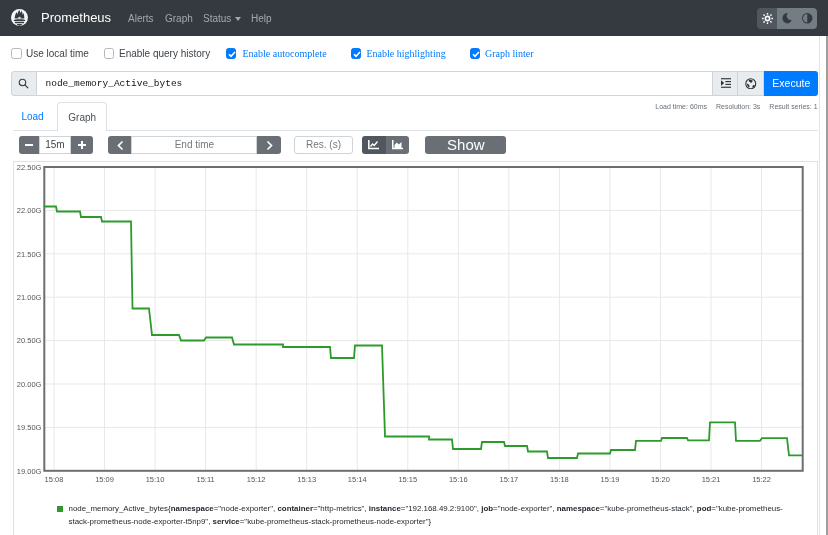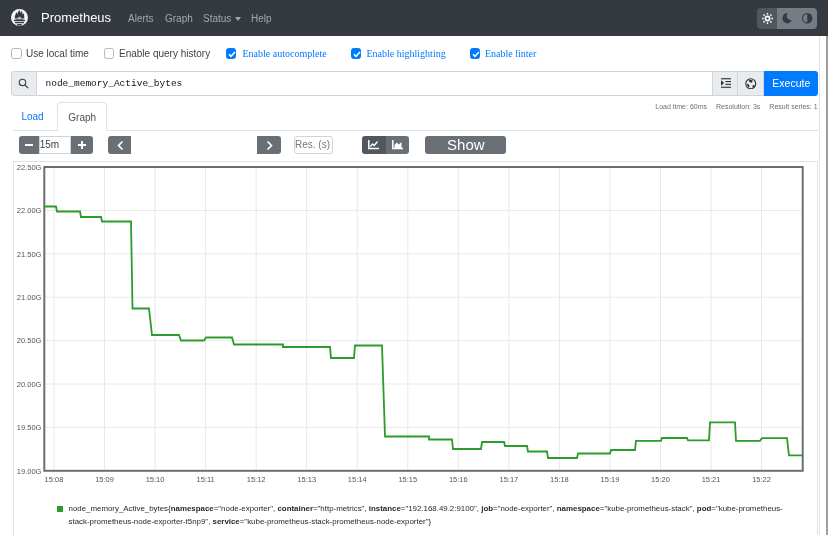--- a/index.html
+++ b/index.html
@@ -43,21 +43,21 @@
 #tabTable { left:10px; top:101.5px; width:45px; height:28px; color:#007bff; font-size:10px;
   text-align:center; line-height:30px; }
 #tabGraph { left:57.2px; top:101.5px; width:50px; height:29.5px; background:#fff;
   border:1px solid #dee2e6; border-bottom:none; border-radius:4px 4px 0 0;
   color:#495057; font-size:10px; text-align:center; line-height:29px; }
 
 
 .ctl { top:136px; height:17.5px; }
 .dbtn { position:absolute; top:0; height:17.5px; background:#696f75; color:#fff; }
 .cinput { position:absolute; top:0; height:17.5px; background:#fff; border:1px solid #ced4da;
-  font-size:10px; color:#3d4349; text-align:left; line-height:16px; }
+  font-size:10px; color:#3d4349; text-align:center; line-height:16px; }
 #showex { left:425.3px; top:136px; width:81px; height:17.5px; background:#696f75;
   border-radius:3px; color:#fff; font-size:15px; text-align:center; line-height:17.5px; }
 
 
 #panel { left:12.5px; top:160.5px; width:805px; height:375px; border:1px solid #dee2e6; border-bottom:none; }
 
 
 #sw { left:57px; top:506px; width:6px; height:6px; background:#2c9b2c; }
 .lgd { left:68.5px; font-size:7.9px; color:#24292e; white-space:nowrap; line-height:10px; }
 #lgd1 { top:503.8px; }
@@ -124,21 +124,21 @@
     <svg width="8" height="7" viewBox="0 0 8 7">
       <path d="M1 3.2 3 5.4 7 1" stroke="#fff" stroke-width="1.6" fill="none"></path>
     </svg>
   </div>
 <div class="cblabel blue abs" style="left:366.5px">Enable highlighting</div>
 <div class="cb on abs" style="left:469.7px">
     <svg width="8" height="7" viewBox="0 0 8 7">
       <path d="M1 3.2 3 5.4 7 1" stroke="#fff" stroke-width="1.6" fill="none"></path>
     </svg>
   </div>
-<div class="cblabel blue abs" style="left:485px">Enable linter</div>
+<div class="cblabel blue abs" style="left:485px">Graph linter</div>
 
 <div id="qaddon" class="abs" style="left:10.5px;top:71px"></div>
 <svg class="abs" style="left:18px;top:77.5px" width="11" height="11" viewBox="0 0 16 16">
   <circle cx="6.5" cy="6.5" r="4.7" fill="none" stroke="#3d4349" stroke-width="1.7"></circle>
   <line x1="10" y1="10" x2="14.2" y2="14.2" stroke="#3d4349" stroke-width="1.7" stroke-linecap="round"></line>
 </svg>
 <div id="qinput" class="abs"></div>
 <div id="qtext" class="abs">node_memory_Active_bytes</div>
 <div class="qbtn abs" style="left:712.5px"></div>
 <div class="qbtn abs" style="left:738.3px"></div>
@@ -174,26 +174,27 @@
   <div class="dbtn" style="left:52.8px;width:21.3px;border-radius:0 3px 3px 0"></div>
   <svg style="position:absolute;left:59.3px;top:4.7px" width="8" height="8" viewBox="0 0 8 8">
       <path d="M3 0h2v3h3v2H5v3H3V5H0V3h3z" fill="#fff"></path>
     </svg>
 </div>
 <div class="ctl abs" style="left:108.3px;width:172.4px">
   <div class="dbtn" style="left:0;width:23px;border-radius:3px 0 0 3px"></div>
   <svg style="position:absolute;left:8.5px;top:4.5px" width="6" height="9" viewBox="0 0 6 9">
       <path d="M5 1 1.5 4.5 5 8" stroke="#fff" stroke-width="1.7" fill="none" stroke-linecap="round"></path>
     </svg>
+  <div class="cinput" style="left:23px;width:126.2px;color:#73797f">End time</div>
   <div class="dbtn" style="left:149.2px;width:23.2px;border-radius:0 3px 3px 0"></div>
   <svg style="position:absolute;left:158.7px;top:4.5px" width="6" height="9" viewBox="0 0 6 9">
       <path d="M1 1 4.5 4.5 1 8" stroke="#fff" stroke-width="1.7" fill="none" stroke-linecap="round"></path>
     </svg>
 </div>
-<div class="cinput abs" style="left:294px;top:136px;width:39px;border-radius:3px;color:#73797f">Res. (s)</div>
+<div class="cinput abs" style="left:294px;top:136px;width:59px;border-radius:3px;color:#73797f">Res. (s)</div>
 <div class="ctl abs" style="left:361.8px;width:47.7px">
   <div class="dbtn" style="left:0;width:23.8px;border-radius:3px 0 0 3px;background:#51575e"></div>
   <div class="dbtn" style="left:23.8px;width:23.9px;border-radius:0 3px 3px 0"></div>
   <svg style="position:absolute;left:6.5px;top:4px" width="11" height="10" viewBox="0 0 11 10">
     <path d="M.8 0v8.5H11" stroke="#fff" stroke-width="1.5" fill="none"></path>
     <path d="M2.5 6.5 4.5 4l1.7 1.5L9.5 1.5" stroke="#fff" stroke-width="1.3" fill="none"></path>
   </svg>
   <svg style="position:absolute;left:30.2px;top:4px" width="11" height="10" viewBox="0 0 11 10">
     <path d="M.8 0v8.5H11" stroke="#fff" stroke-width="1.5" fill="none"></path>
     <path d="M2.5 8 2.5 5 4.8 2.5 6.8 4.5 9.5 2 9.5 8z" fill="#fff"></path>

